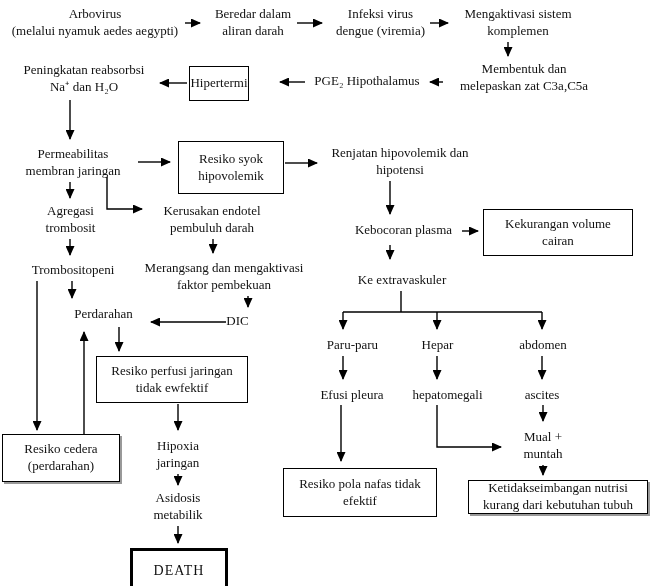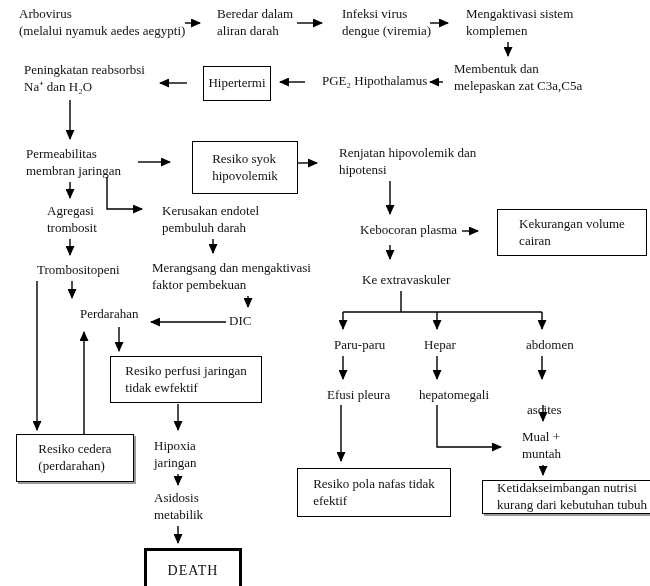--- a/index.html
+++ b/index.html
@@ -2,22 +2,22 @@
 <html><head>
 <meta charset="utf-8">
 <style>
   html,body { margin:0; padding:0; background:#ffffff; }
   #canvas {
     position:relative; width:650px; height:586px; background:#ffffff;
     font-family:"Liberation Serif", serif; color:#111111; overflow:hidden;
   }
   #arrows { position:absolute; left:0; top:0; pointer-events:none; }
   .node {
-    position:absolute; white-space:pre-line;
-    font-size:13px; line-height:1.3; color:#111111;margin-left:14px;
+    position:absolute; text-align:center; white-space:pre-line;
+    font-size:13px; line-height:1.3; color:#111111;
   }
   .box {
     border:1px solid #000000; background:#ffffff;
     display:flex; align-items:center; justify-content:center;
     box-sizing:border-box;
   }
   .shadow { box-shadow:2px 2px 0 #999999; }
   .thick { border-width:3px; font-size:14px; letter-spacing:1px; }
 </style>
 </head>
@@ -77,21 +77,21 @@
 (melalui nyamuk aedes aegypti)</div>
   <div class="node" style="left:203px;top:6px;width:100px">Beredar dalam
 aliran darah</div>
   <div class="node" style="left:328px;top:6px;width:105px">Infeksi virus
 dengue (viremia)</div>
   <div class="node" style="left:452px;top:6px;width:132px">Mengaktivasi sistem
 komplemen</div>
 
   <div class="node" style="left:10px;top:62px;width:148px">Peningkatan reabsorbsi
 Na⁺ dan H₂O</div>
-  <div class="node box" style="left:189px;top:66px;width:68px;height:35px">Hipertermi</div>
+  <div class="node box" style="left:189px;top:66px;width:60px;height:35px">Hipertermi</div>
   <div class="node" style="left:308px;top:73px;width:118px">PGE₂ Hipothalamus</div>
   <div class="node" style="left:440px;top:61px;width:168px">Membentuk dan
 melepaskan zat C3a,C5a</div>
 
   <div class="node" style="left:12px;top:146px;width:122px">Permeabilitas
 membran jaringan</div>
   <div class="node box" style="left:178px;top:141px;width:106px;height:53px">Resiko syok
 hipovolemik</div>
   <div class="node" style="left:325px;top:145px;width:150px">Renjatan hipovolemik dan
 hipotensi</div>
@@ -113,21 +113,21 @@
   <div class="node" style="left:215px;top:313px;width:45px">DIC</div>
 
   <div class="node" style="left:320px;top:337px;width:65px">Paru-paru</div>
   <div class="node" style="left:410px;top:337px;width:55px">Hepar</div>
   <div class="node" style="left:512px;top:337px;width:62px">abdomen</div>
 
   <div class="node box" style="left:96px;top:356px;width:152px;height:47px">Resiko perfusi jaringan
 tidak ewfektif</div>
   <div class="node" style="left:313px;top:387px;width:78px">Efusi pleura</div>
   <div class="node" style="left:405px;top:387px;width:85px">hepatomegali</div>
-  <div class="node" style="left:513px;top:402px;width:58px">ascites</div>
+  <div class="node" style="left:513px;top:387px;width:58px">ascites</div>
 
   <div class="node box shadow" style="left:2px;top:434px;width:118px;height:48px">Resiko cedera
 (perdarahan)</div>
   <div class="node" style="left:140px;top:438px;width:76px">Hipoxia
 jaringan</div>
   <div class="node" style="left:508px;top:429px;width:70px">Mual +
 muntah</div>
 
   <div class="node box" style="left:283px;top:468px;width:154px;height:49px">Resiko pola nafas tidak
 efektif</div>

